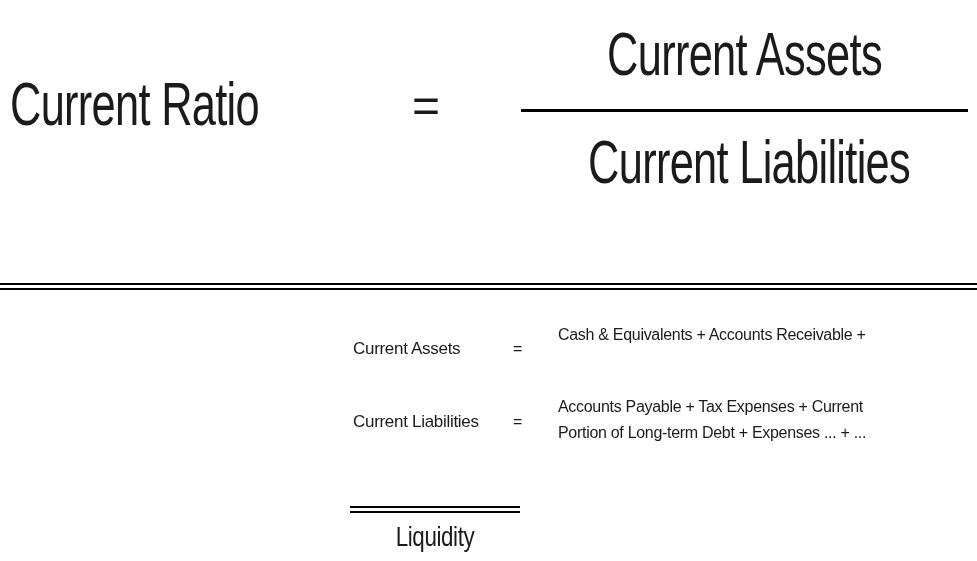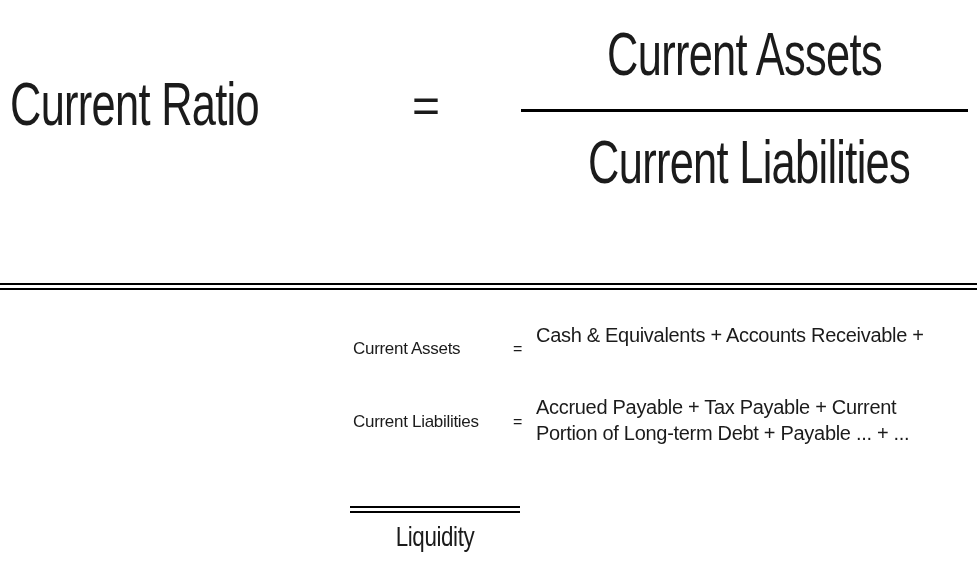--- a/index.html
+++ b/index.html
@@ -83,22 +83,22 @@
     letter-spacing: -0.3px;
   }
   .def-eq {
     position: absolute;
     left: 513px;
     font-size: 16px;
     line-height: 1;
   }
   .def-val {
     position: absolute;
-    left: 536px;
-    font-size: 20px;
+    left: 558px;
+    font-size: 16px;
     line-height: 26px;
     white-space: nowrap;
     letter-spacing: -0.3px;
   }
   .t1 { top: 340px; }
   .e1 { top: 341px; }
   .v1 { top: 322px; }
   .t2 { top: 413px; }
   .e2 { top: 414px; }
   .v2 { top: 394px; }
@@ -145,20 +145,20 @@
 
   <div class="def-term t1">Current Assets</div>
   <div class="def-eq e1">=</div>
   <div class="def-val v1">
     <div>Cash &amp; Equivalents + Accounts Receivable +</div>
   </div>
 
   <div class="def-term t2">Current Liabilities</div>
   <div class="def-eq e2">=</div>
   <div class="def-val v2">
-    <div>Accrued Payable + Tax Payable + Current</div>
-    <div>Portion of Long-term Debt + Payable ... + ...</div>
+    <div>Accounts Payable + Tax Expenses + Current</div>
+    <div>Portion of Long-term Debt + Expenses ... + ...</div>
   </div>
 
   <div class="liq-rule"></div>
   <div class="liq-label">Liquidity</div>
 
 </div>
 
 </body></html>

